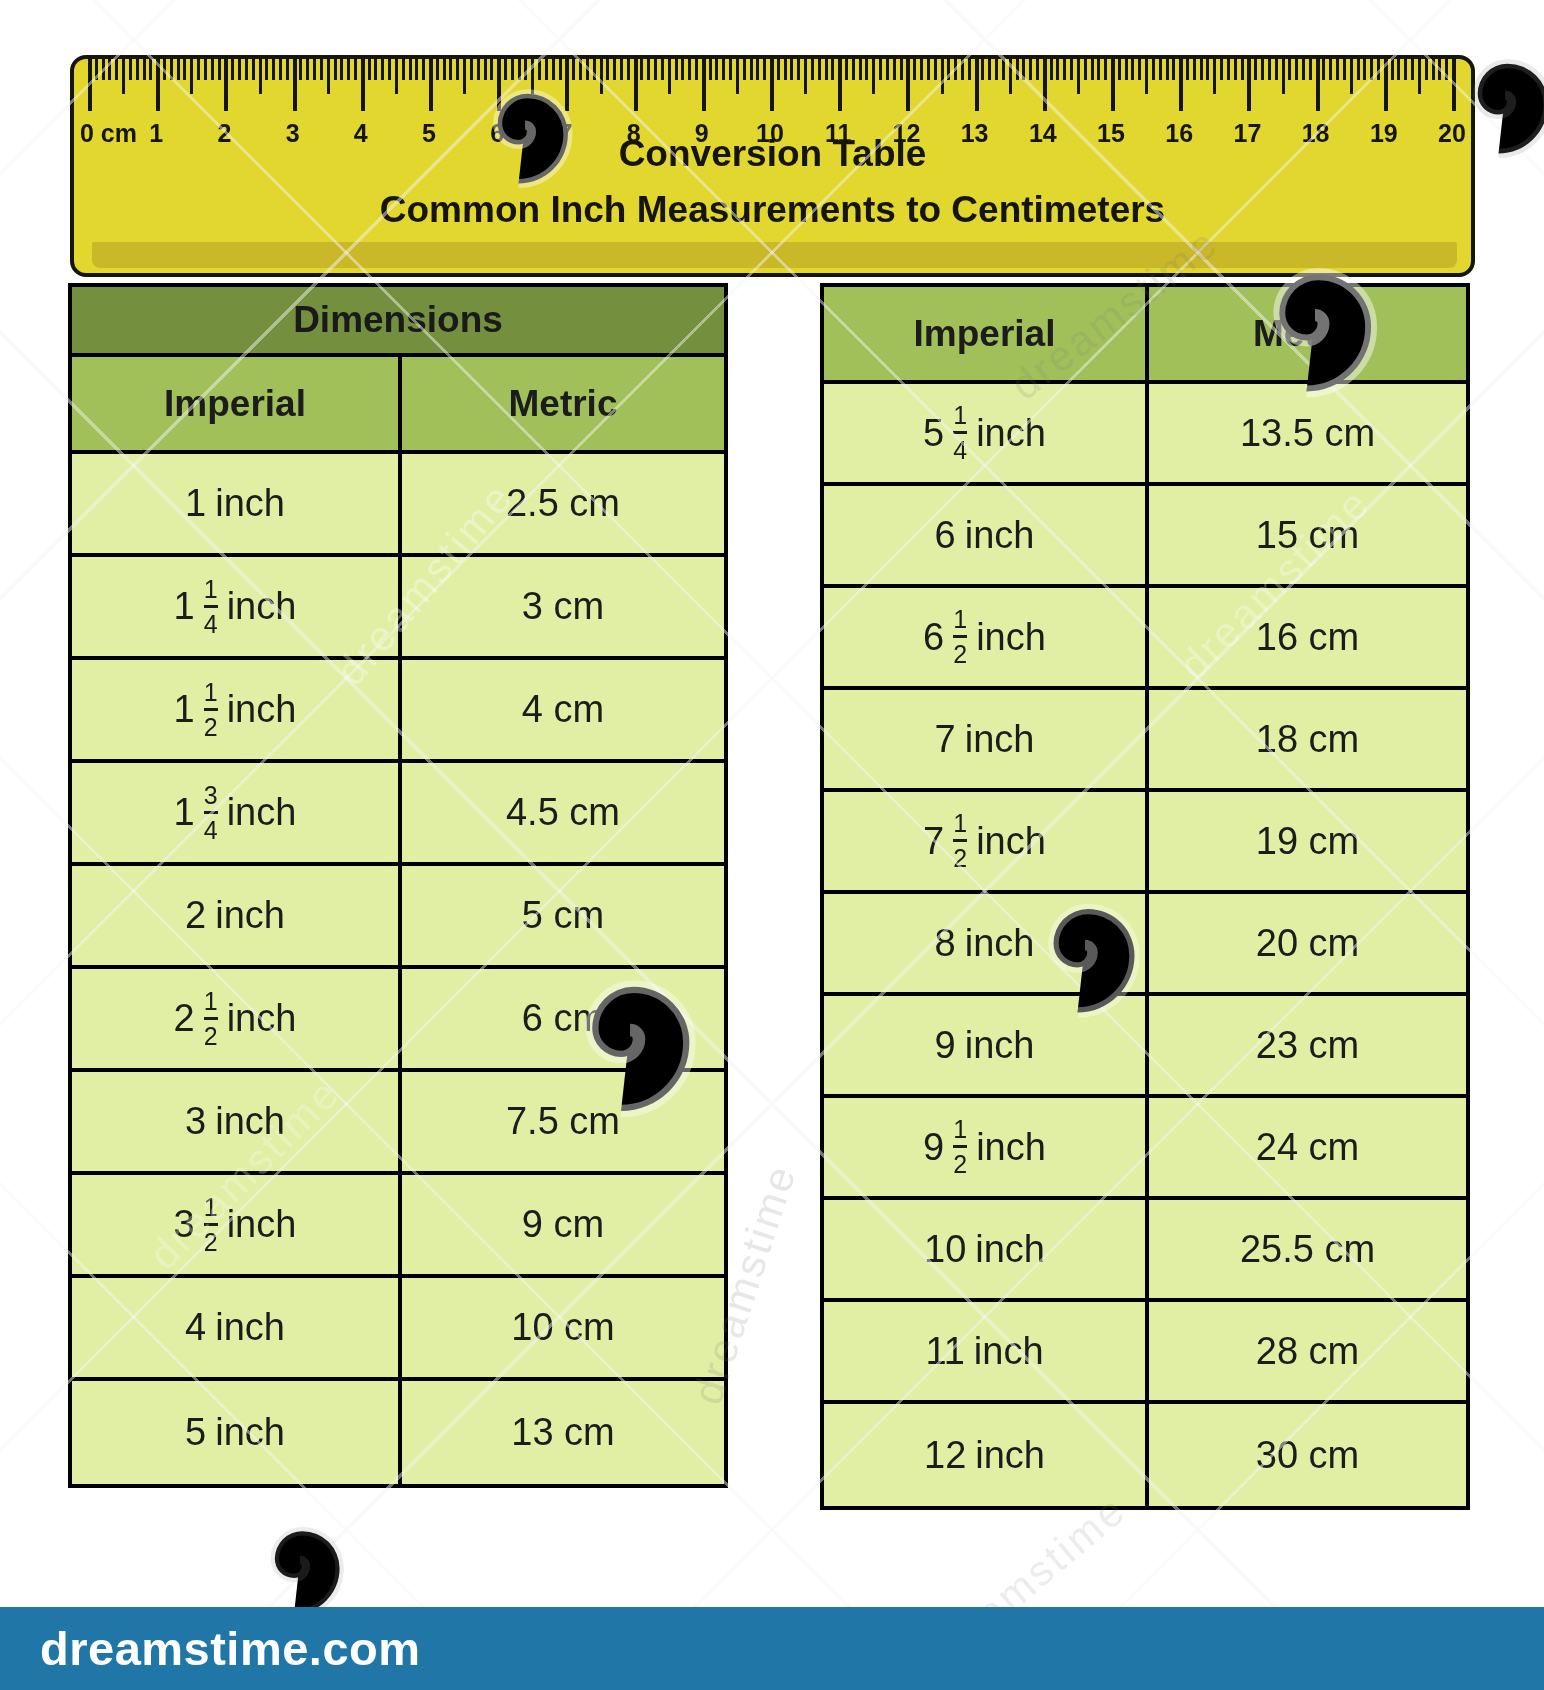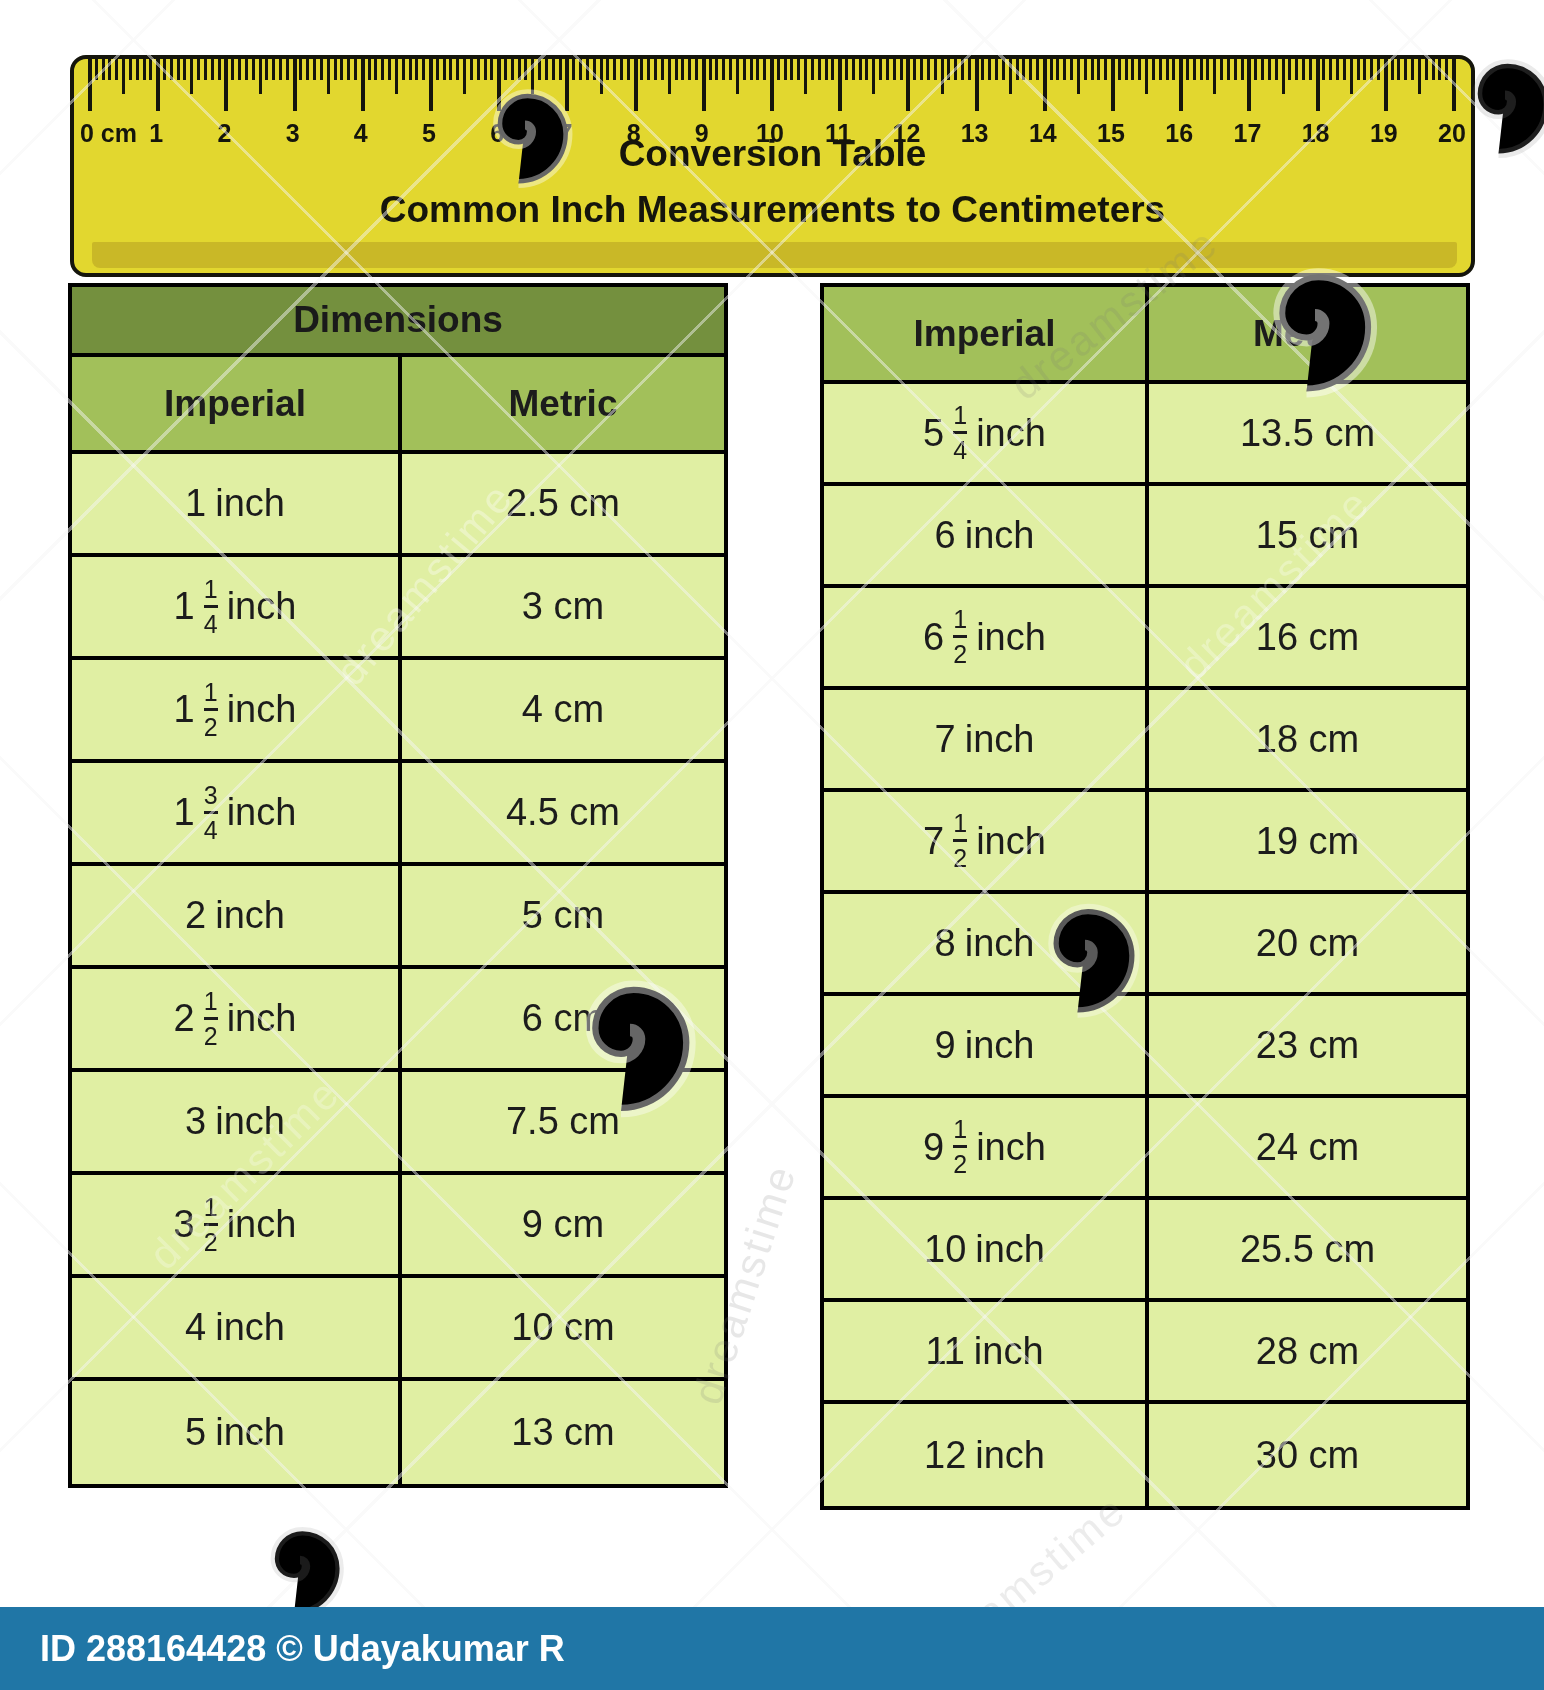--- a/index.html
+++ b/index.html
@@ -572,16 +572,16 @@
 
   <div class="wm-text" style="left:300px;top:560px;transform:rotate(-50deg);color:rgba(255,255,255,0.35);">dreamstime</div>
   <div class="wm-text" style="left:990px;top:290px;transform:rotate(-38deg);color:rgba(120,120,120,0.16);">dreamstime</div>
   <div class="wm-text" style="left:620px;top:1260px;transform:rotate(-72deg);color:rgba(120,120,120,0.18);">dreamstime</div>
   <div class="wm-text" style="left:1150px;top:560px;transform:rotate(-45deg);color:rgba(255,255,255,0.3);">dreamstime</div>
   <div class="wm-text" style="left:120px;top:1150px;transform:rotate(-45deg);color:rgba(255,255,255,0.28);">dreamstime</div>
   <div class="wm-text" style="left:900px;top:1560px;transform:rotate(-40deg);color:rgba(120,120,120,0.14);">dreamstime</div>
 
   
   <div class="footer">
-    <div class="credit">ID 288164428 © Udayakumar R</div>
+    <div class="brand">dreamstime.com</div>
   </div>
 
 </div>
 
 </body></html>

